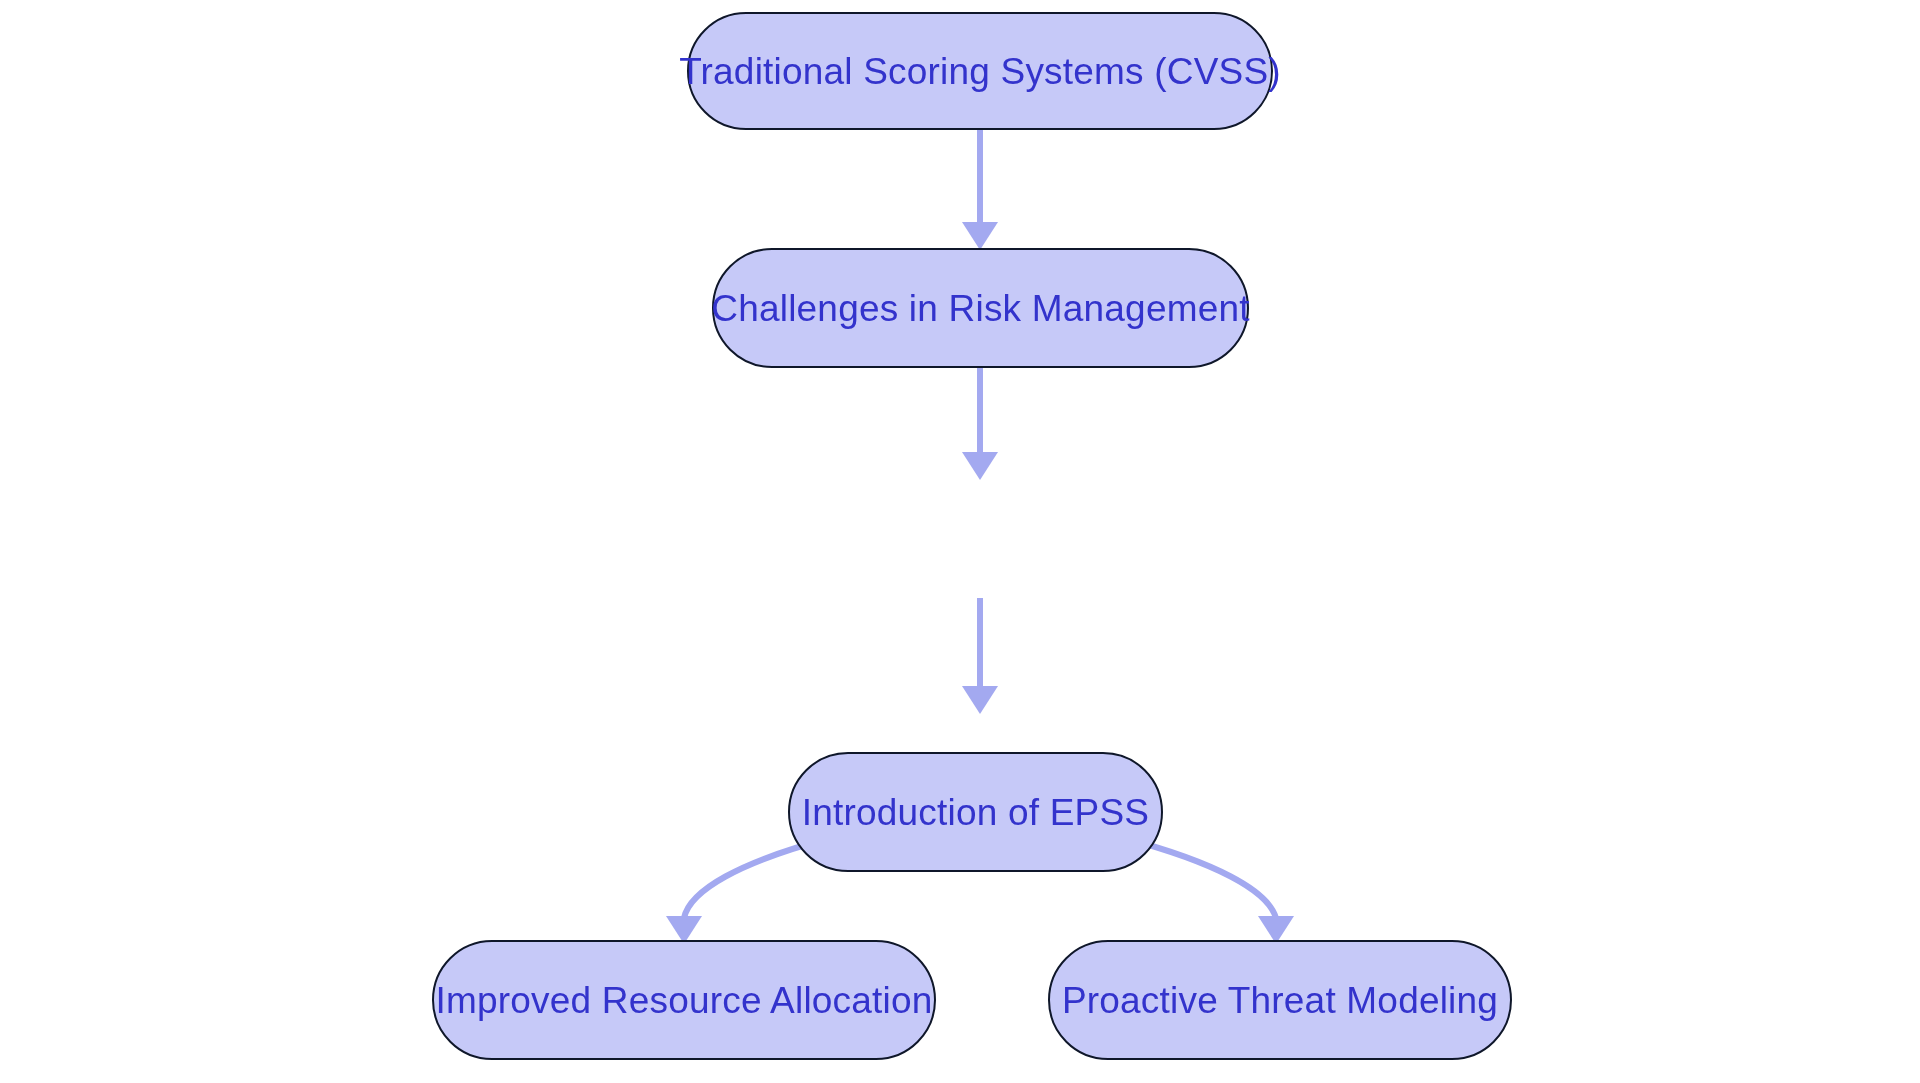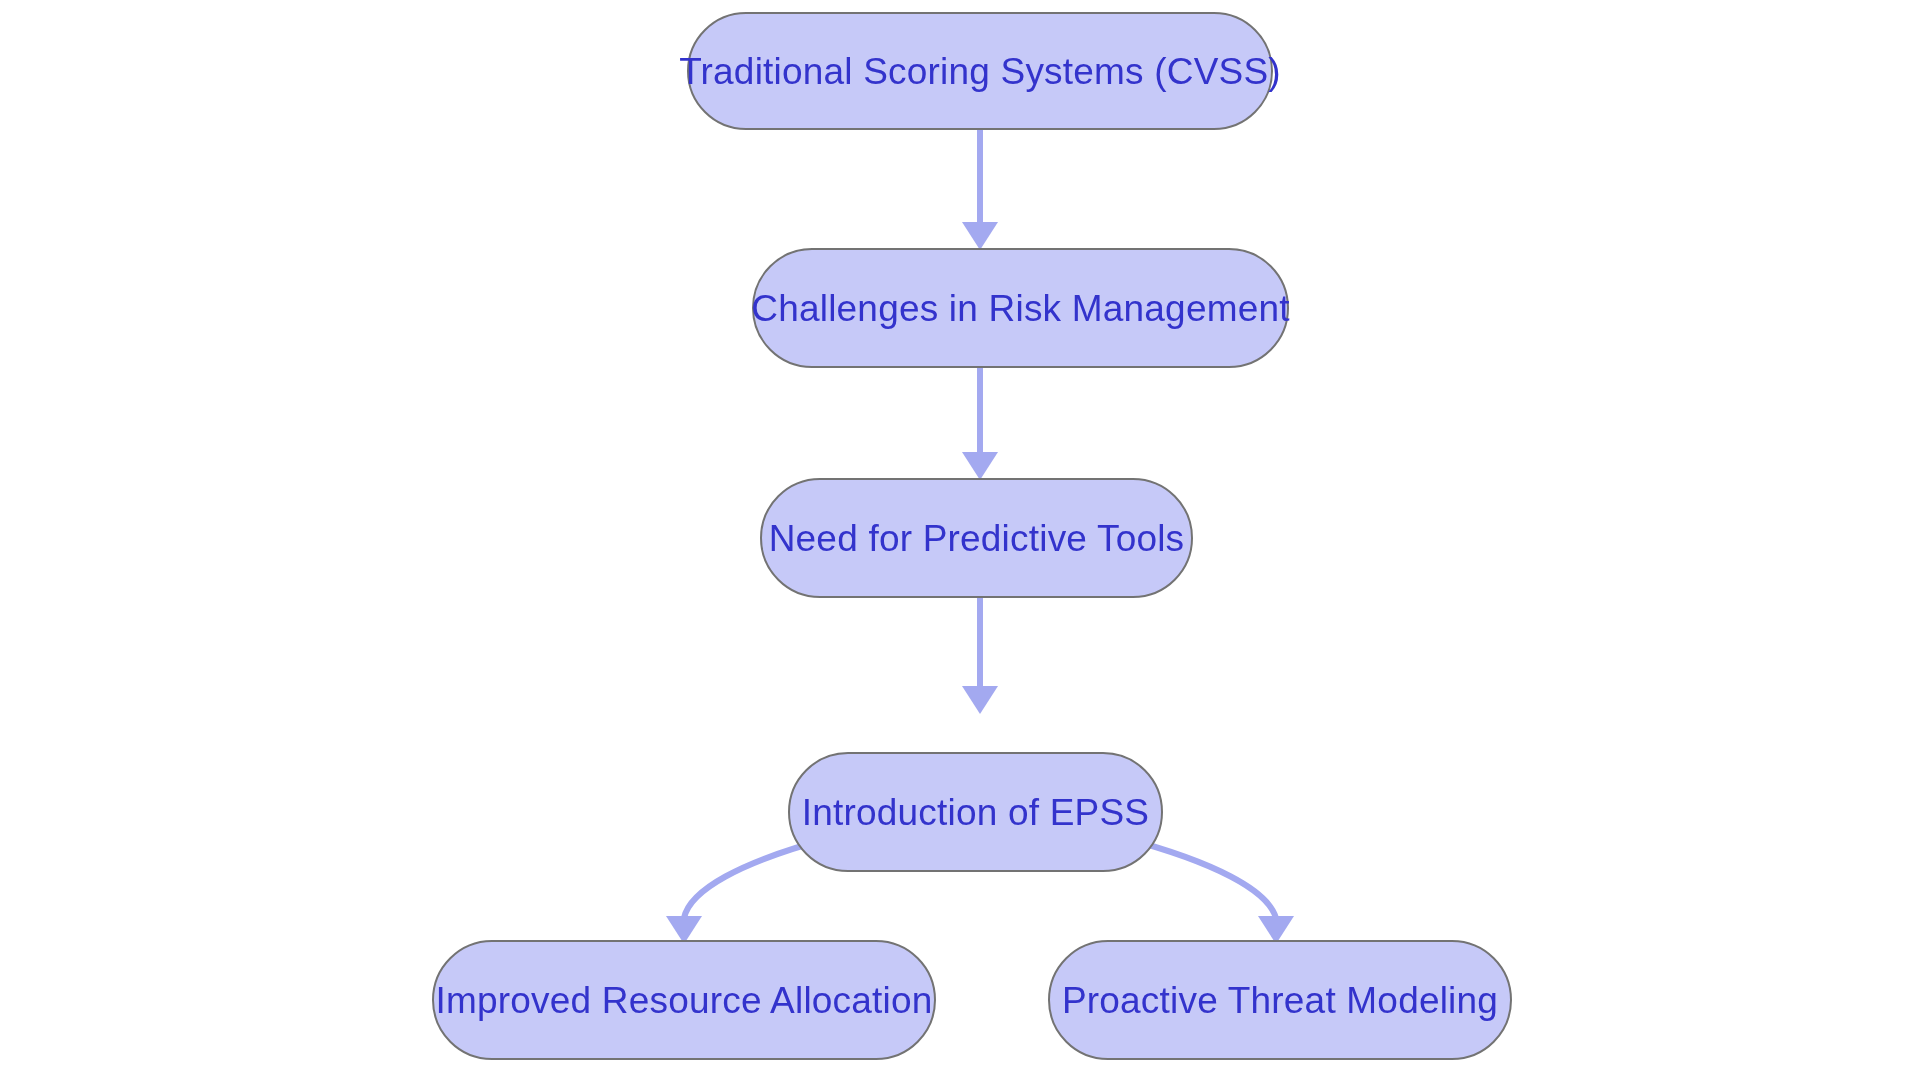--- a/index.html
+++ b/index.html
@@ -28,32 +28,32 @@
     pointer-events: none;
   }
   .flow-node {
     position: absolute;
     box-sizing: border-box;
     display: flex;
     align-items: center;
     justify-content: center;
     border-radius: 999px;
     background: #c6c9f8;
-    border: 2px solid #737373;
+    border: 2px solid #0f172a;
     color: #3333cc;
     letter-spacing: 0.2px;
     white-space: nowrap;
     user-select: none;
   }
   .flow-node .node-label {
     display: block;
     line-height: 1;
   }
   .n1 { left: 687px; top: 12px;  width: 586px; height: 118px; font-size: 37px; }
-  .n2 { left: 752px; top: 248px; width: 537px; height: 120px; font-size: 37px; }
+  .n2 { left: 712px; top: 248px; width: 537px; height: 120px; font-size: 37px; }
   .n3 { left: 760px; top: 478px; width: 433px; height: 120px; font-size: 37px; }
   .n4 { left: 788px; top: 752px; width: 375px; height: 120px; font-size: 37px; }
   .n5 { left: 432px; top: 940px; width: 504px; height: 120px; font-size: 37px; }
   .n6 { left: 1048px;top: 940px; width: 464px; height: 120px; font-size: 37px; }
 </style>
 </head>
 <body>
 
 <div id="canvas">
 
@@ -81,23 +81,20 @@
   </svg>
 
   <div class="flow-node n1">
     <span class="node-label">Traditional Scoring Systems (CVSS)</span>
   </div>
 
   <div class="flow-node n2">
     <span class="node-label">Challenges in Risk Management</span>
   </div>
 
-  <div class="flow-node n3">
-    <span class="node-label">Need for Predictive Tools</span>
-  </div>
 
   <div class="flow-node n4">
     <span class="node-label">Introduction of EPSS</span>
   </div>
 
   <div class="flow-node n5">
     <span class="node-label">Improved Resource Allocation</span>
   </div>
 
   <div class="flow-node n6">

